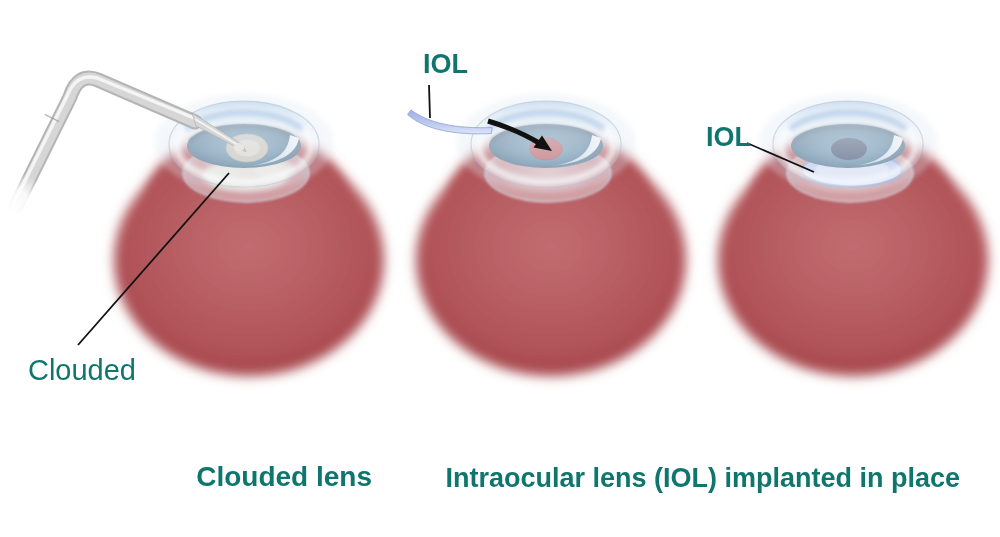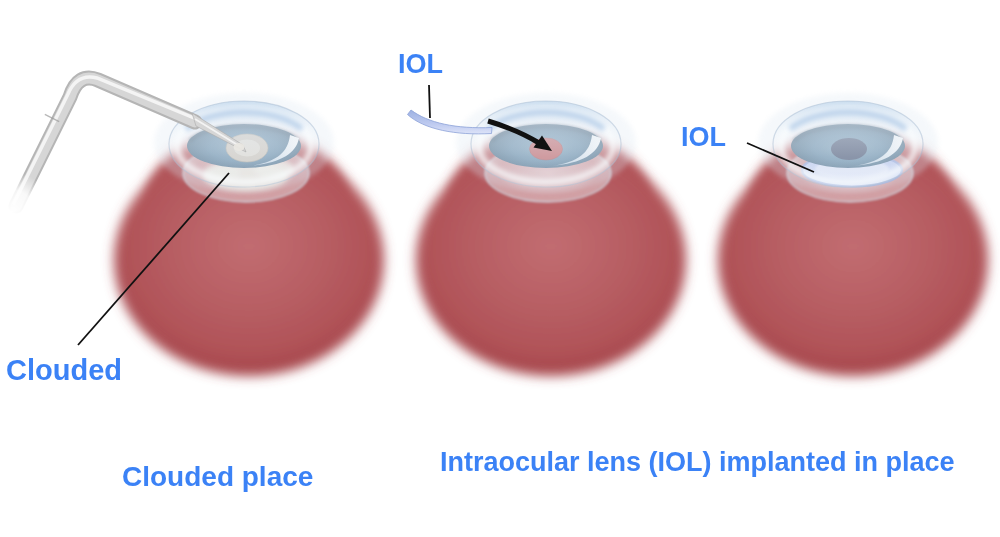--- a/index.html
+++ b/index.html
@@ -1,28 +1,28 @@
 <!DOCTYPE html>
 <html><head>
 <meta charset="utf-8">
 <style>
   html,body{margin:0;padding:0;background:#fff;}
   #stage{
     position:relative;width:1000px;height:537px;background:#ffffff;overflow:hidden;
     font-family:"Liberation Sans", sans-serif;color:#111;
   }
   #art{position:absolute;left:0;top:0;}
-  .lbl{position:absolute;text-align:left;color:#3b82f6;}
-  .callout-left{left:6px;top:352px;width:130px;font-size:29px;line-height:37px;font-weight:700;}
+  .lbl{position:absolute;text-align:right;color:#0f766e;}
+  .callout-left{left:6px;top:352px;width:130px;font-size:29px;line-height:37px;font-weight:400;}
   .callout-iol{width:70px;font-size:27px;line-height:30px;font-weight:700;}
   .callout-iol.mid{left:398px;top:49px;}
   .callout-iol.right{left:681px;top:122px;}
   .caption{font-size:28px;line-height:33px;font-weight:600;}
   .caption.left{left:122px;top:460px;width:250px;}
-  .caption.right{left:440px;top:446px;width:520px;font-size:27px;}
+  .caption.right{left:440px;top:462px;width:520px;font-size:27px;}
 </style>
 </head>
 <body>
 
 <div id="stage">
 
   <svg id="art" width="1000" height="537" viewBox="0 0 1000 537">
     <defs>
       <radialGradient id="gRed" cx="50%" cy="44%" r="62%">
         <stop offset="0%" stop-color="#c26d71"></stop>
@@ -159,18 +159,18 @@
 
   <div class="lbl callout-left">
     <div>Clouded</div>
   </div>
 
   <div class="lbl callout-iol mid">IOL</div>
 
   <div class="lbl callout-iol right">IOL</div>
 
   <div class="lbl caption left">
-    <div>Clouded place</div>
+    <div>Clouded lens</div>
   </div>
 
   <div class="lbl caption right">Intraocular lens (IOL) implanted in place</div>
 
 </div>
 
 </body></html>

